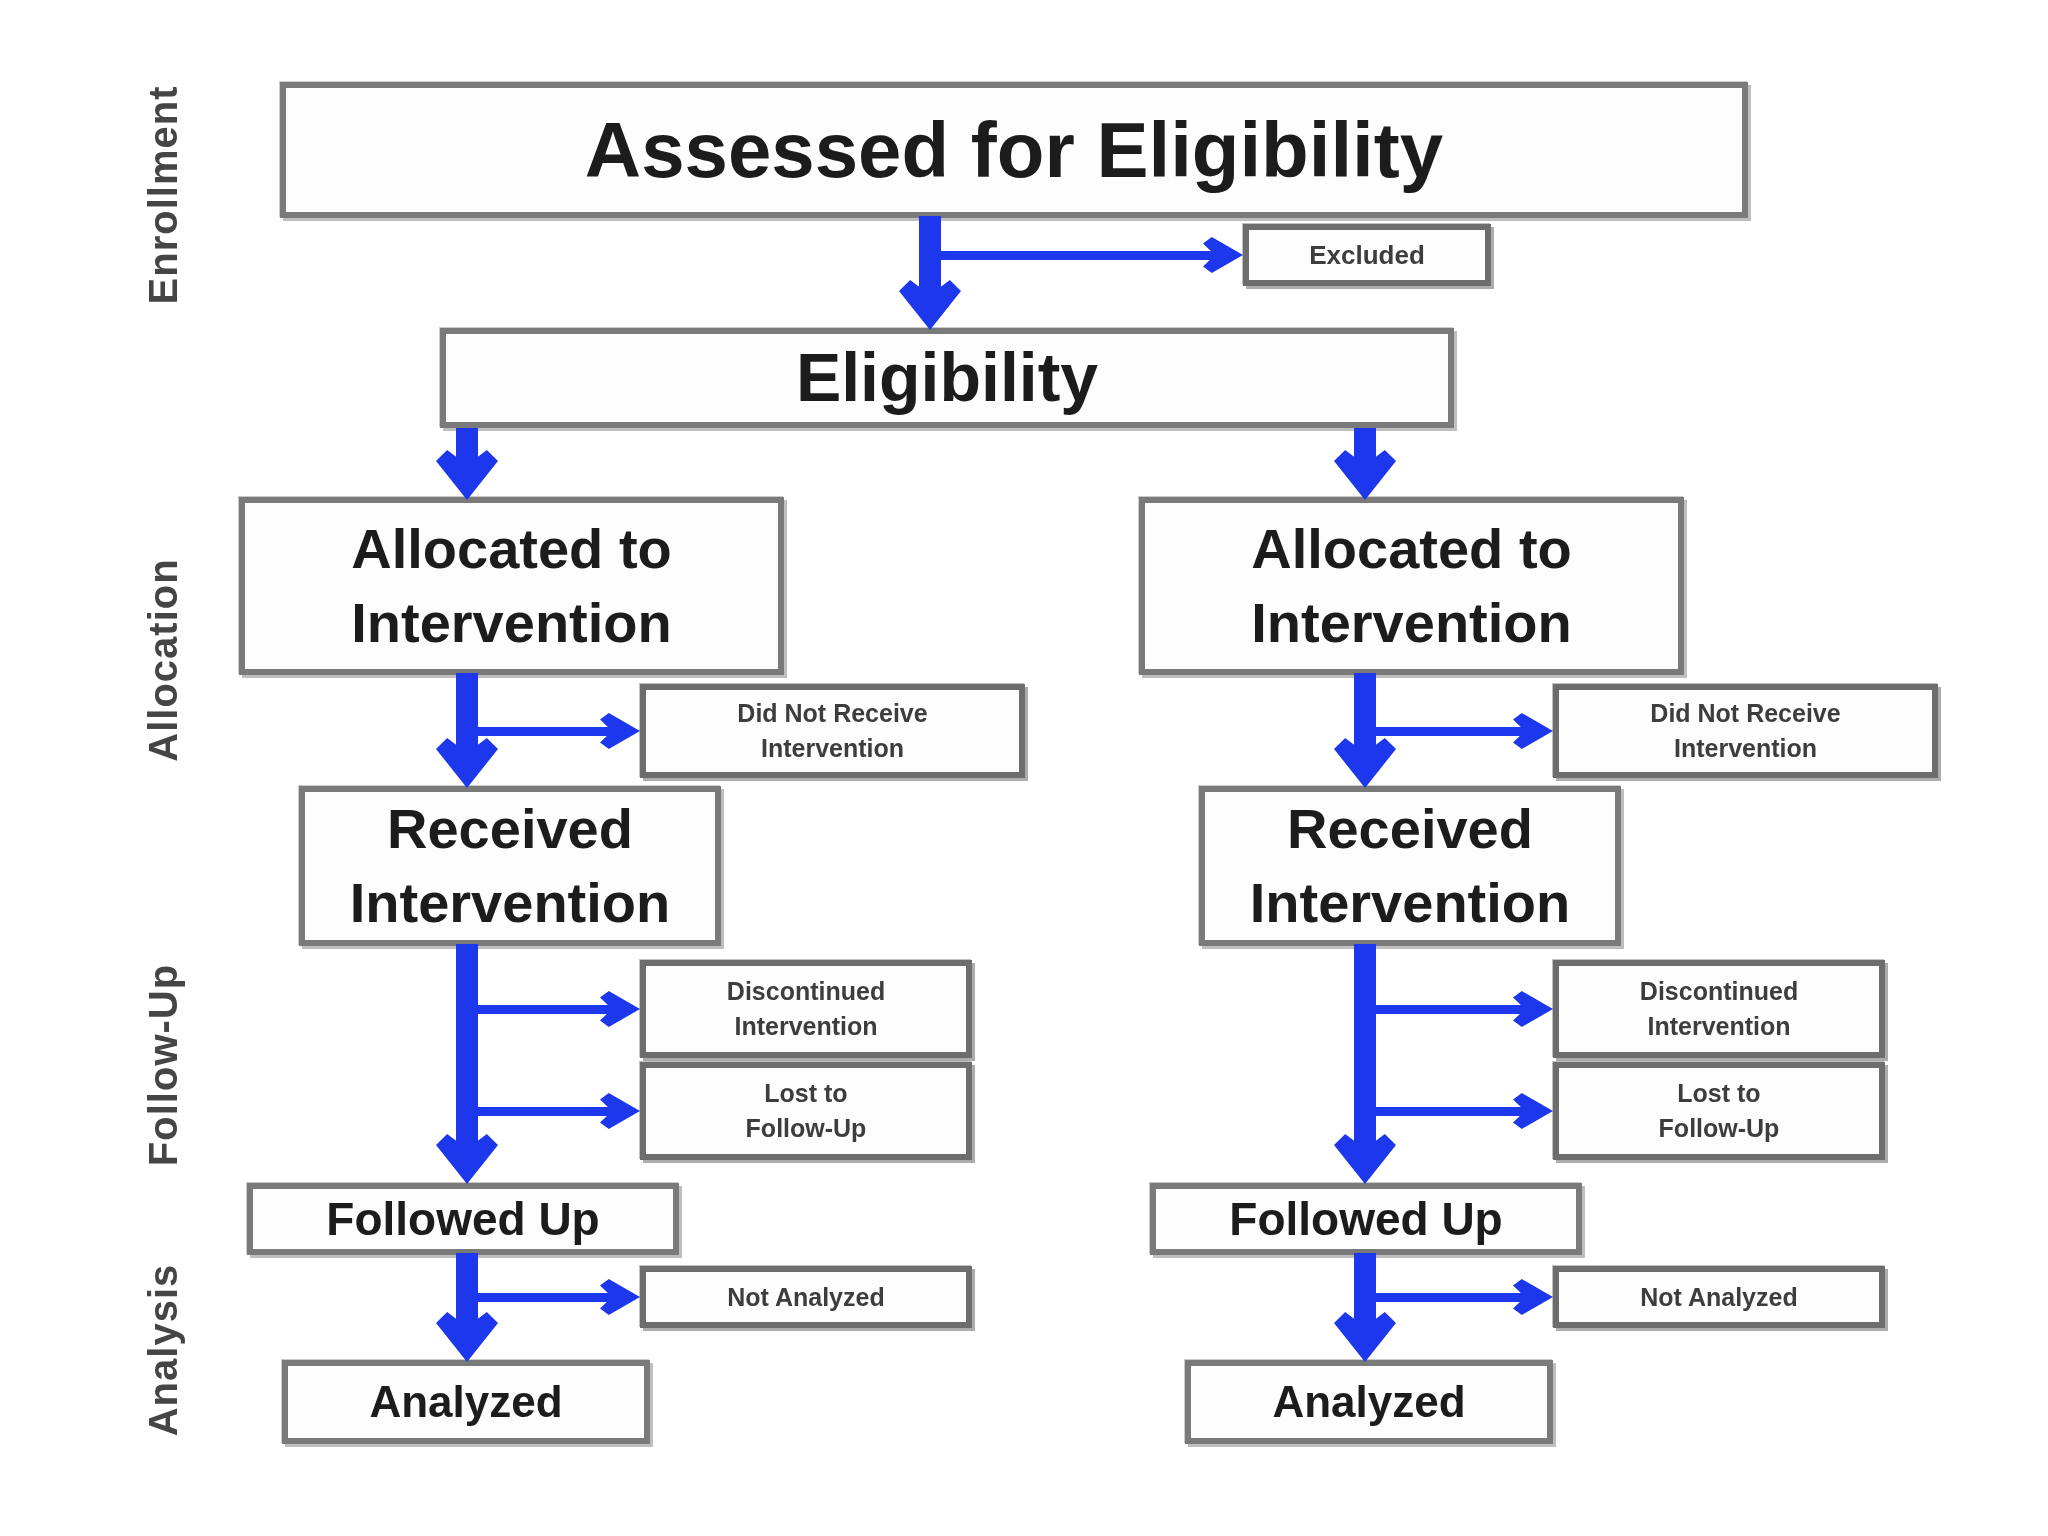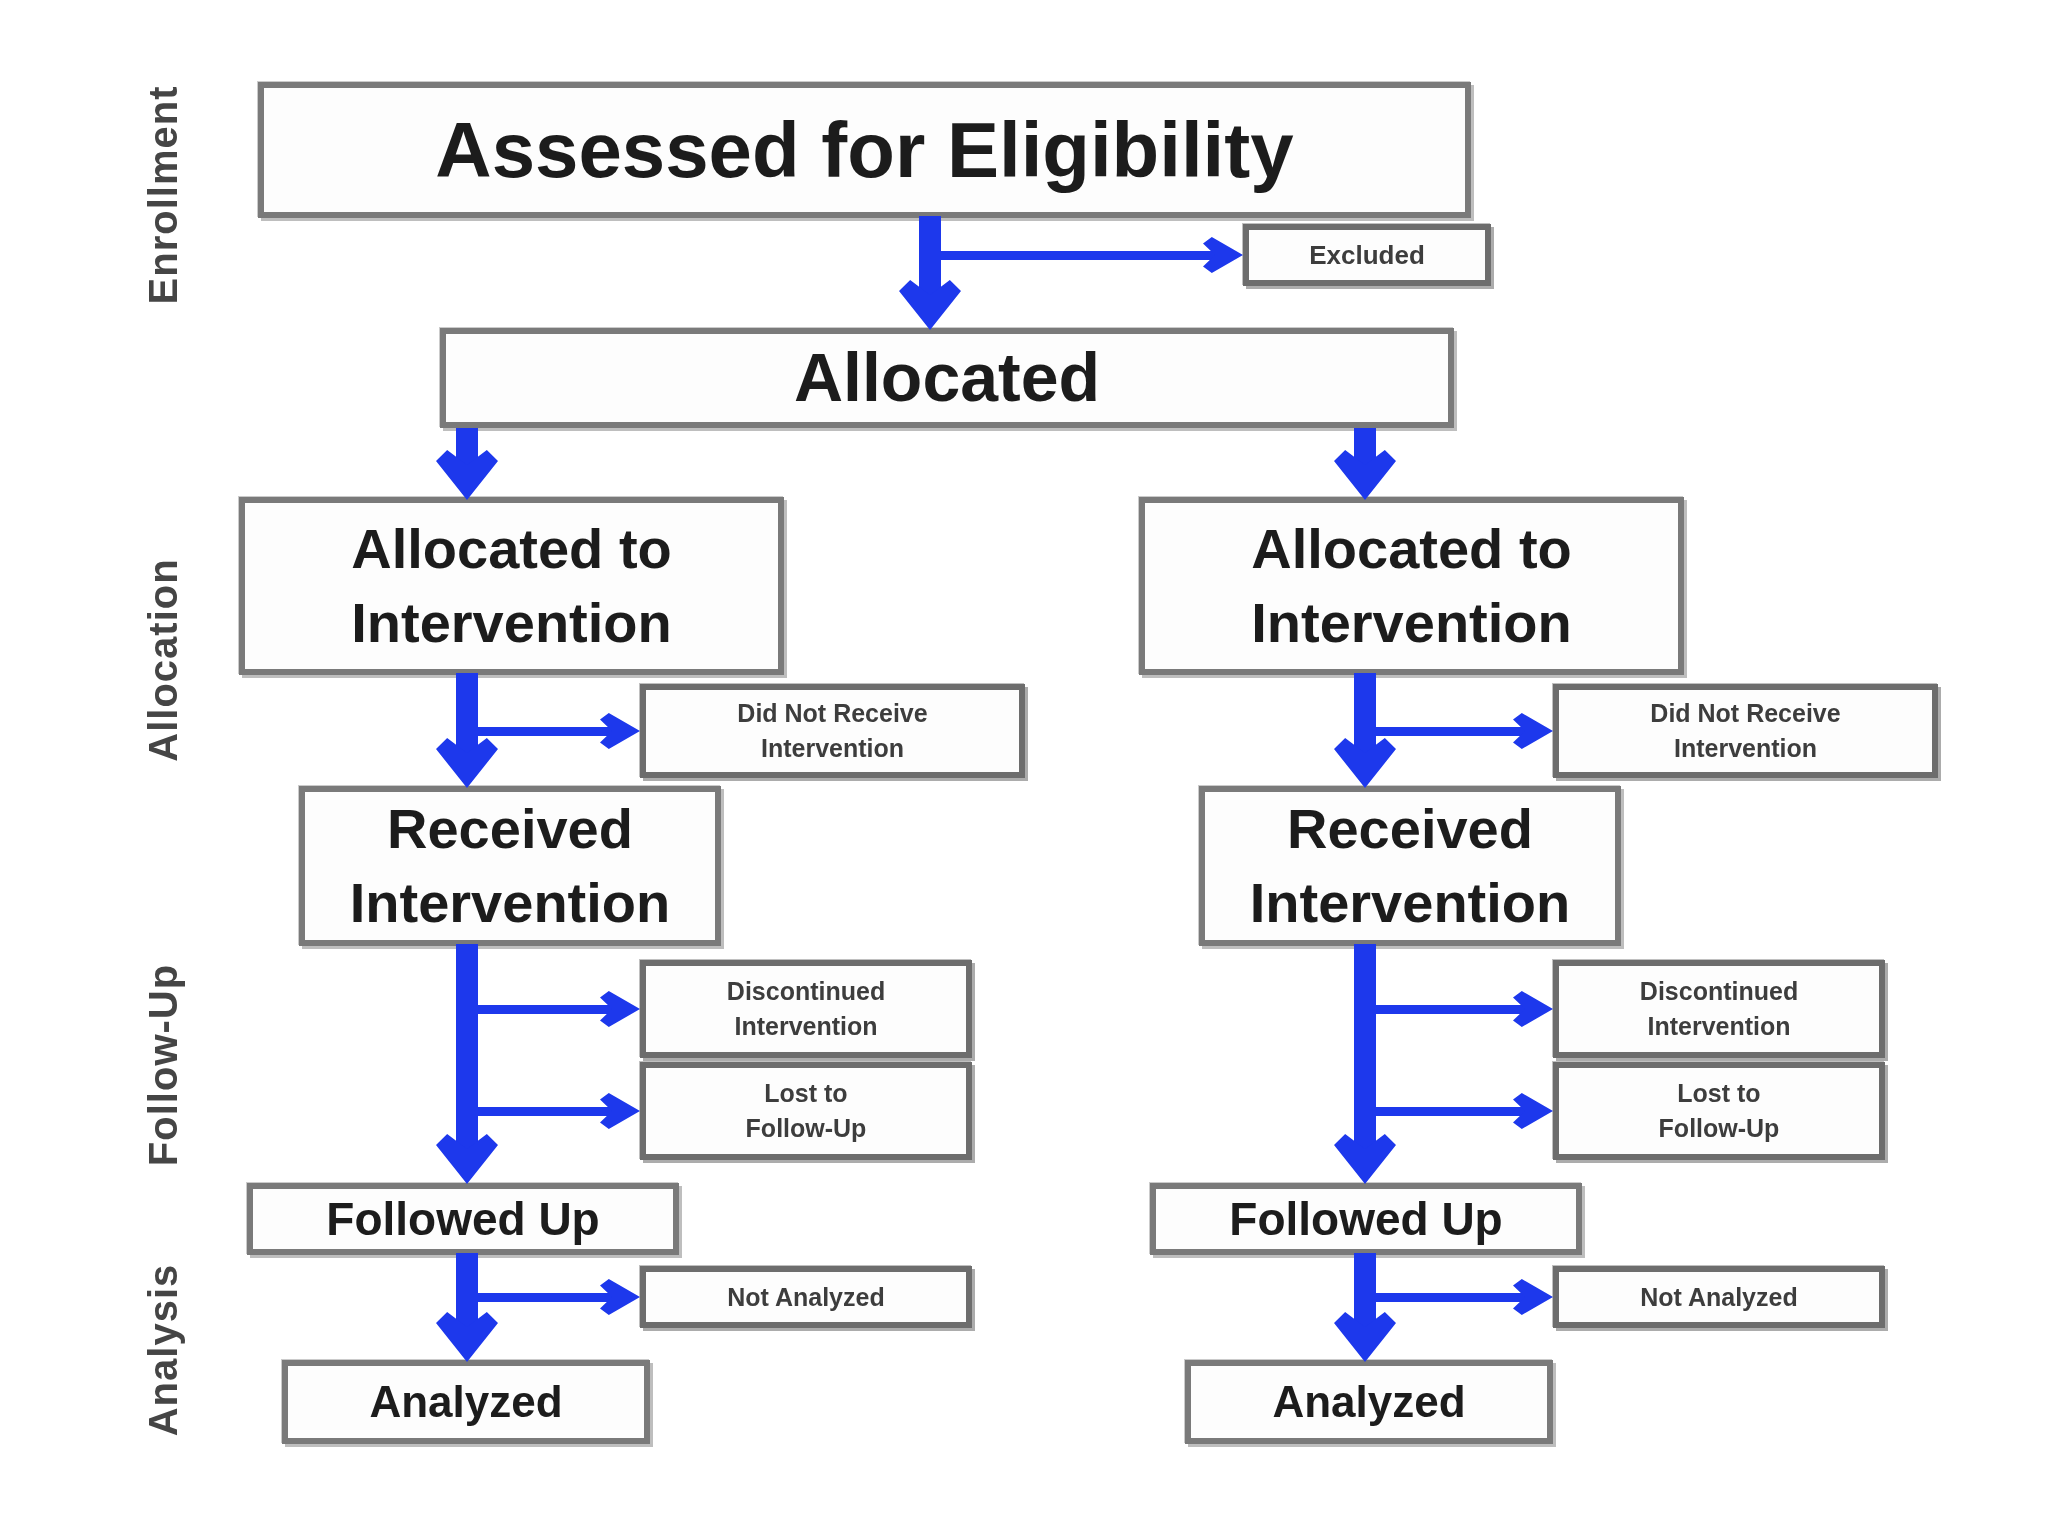--- a/index.html
+++ b/index.html
@@ -69,28 +69,28 @@
 </head>
 <body>
 
 <div class="canvas">
 
   <div class="phase" style="left:3px;top:173px;">Enrollment</div>
   <div class="phase" style="left:3px;top:638px;">Allocation</div>
   <div class="phase" style="left:3px;top:1043px;">Follow-Up</div>
   <div class="phase" style="left:3px;top:1328px;">Analysis</div>
 
-  <div class="box f-assessed" style="left:258px;top:82px;width:1213px;height:136px;text-align:right;">
+  <div class="box f-assessed" style="left:280px;top:82px;width:1468px;height:136px;text-align:right;">
     <span>Assessed for Eligibility</span>
   </div>
   <div class="box side f-excluded" style="left:1243px;top:224px;width:248px;height:62px;">
     <span>Excluded</span>
   </div>
   <div class="box f-randomized" style="left:440px;top:328px;width:1014px;height:100px;">
-    <span>Allocated</span>
+    <span>Eligibility</span>
   </div>
 
   <div class="box f-big" style="left:195px;top:497px;width:545px;height:178px;">
     <div>Allocated to</div>
     <div>Intervention</div>
   </div>
   <div class="box f-big" style="left:1095px;top:497px;width:545px;height:178px;">
     <div>Allocated to</div>
     <div>Intervention</div>
   </div>

